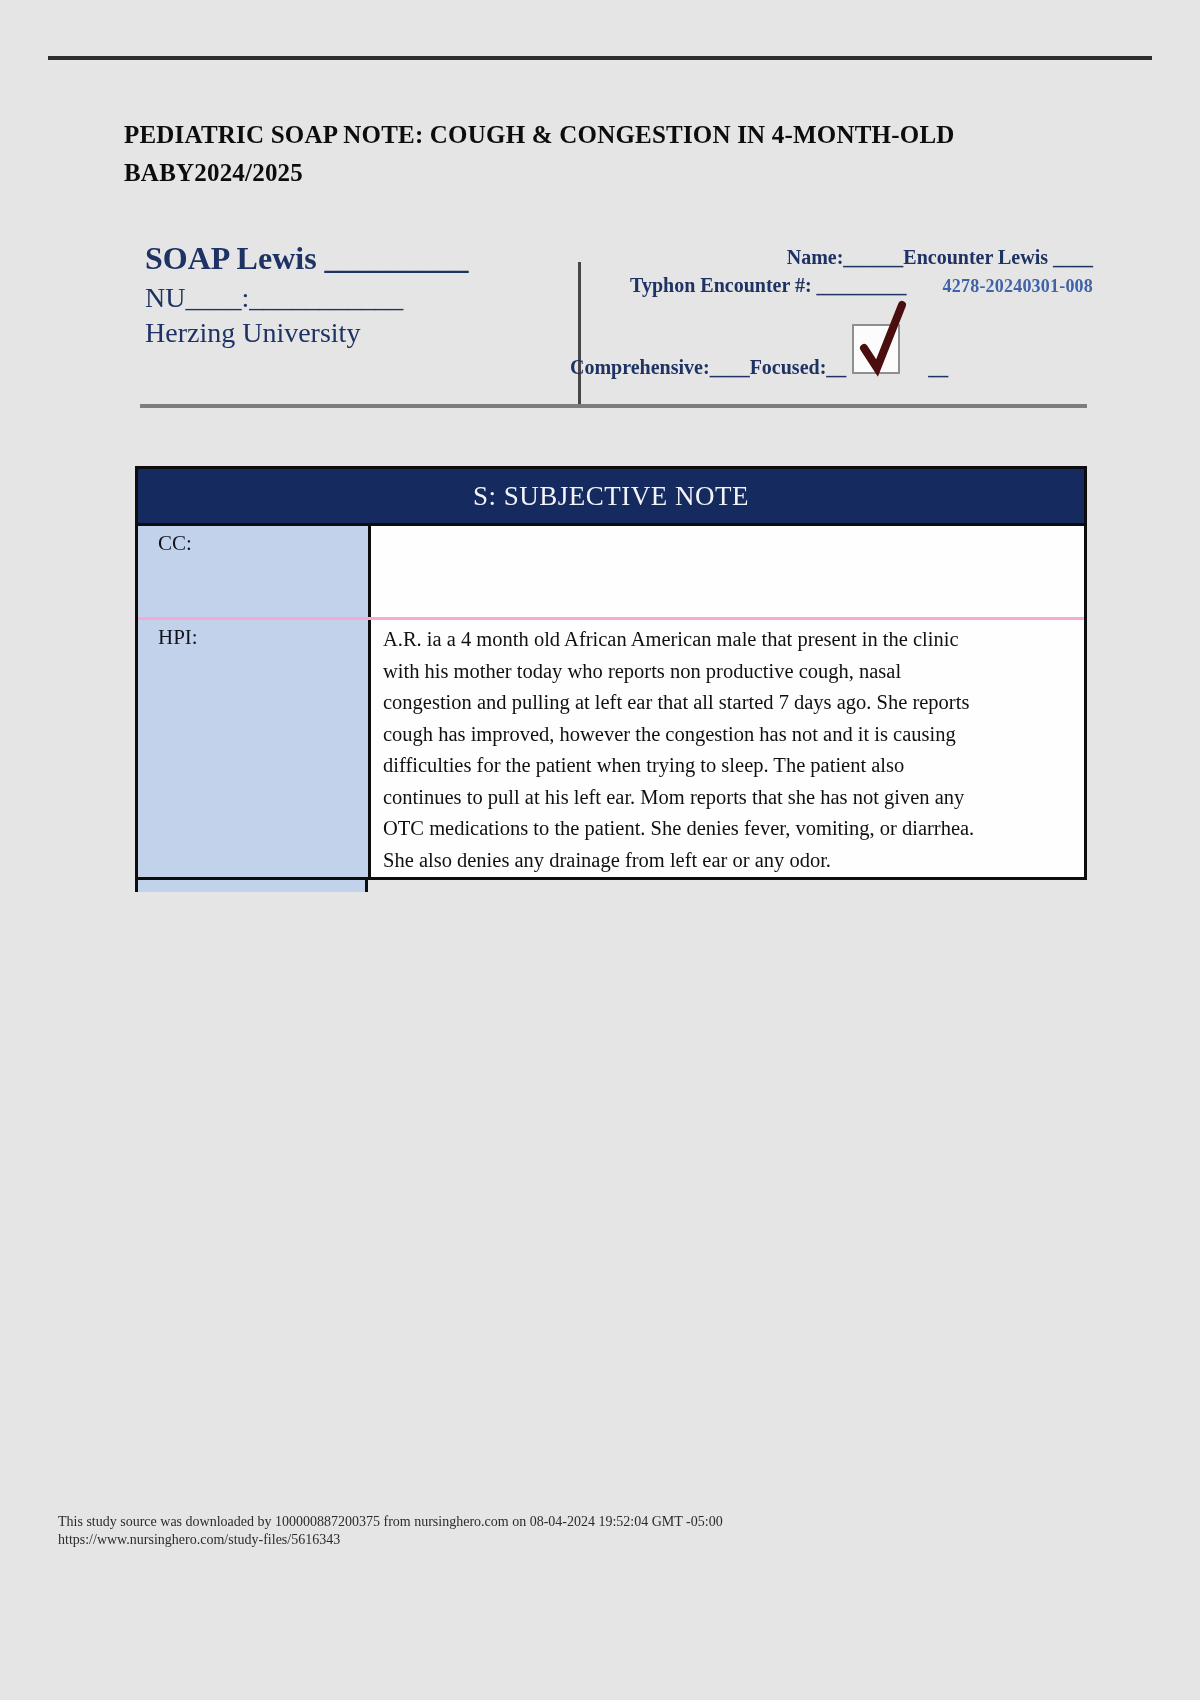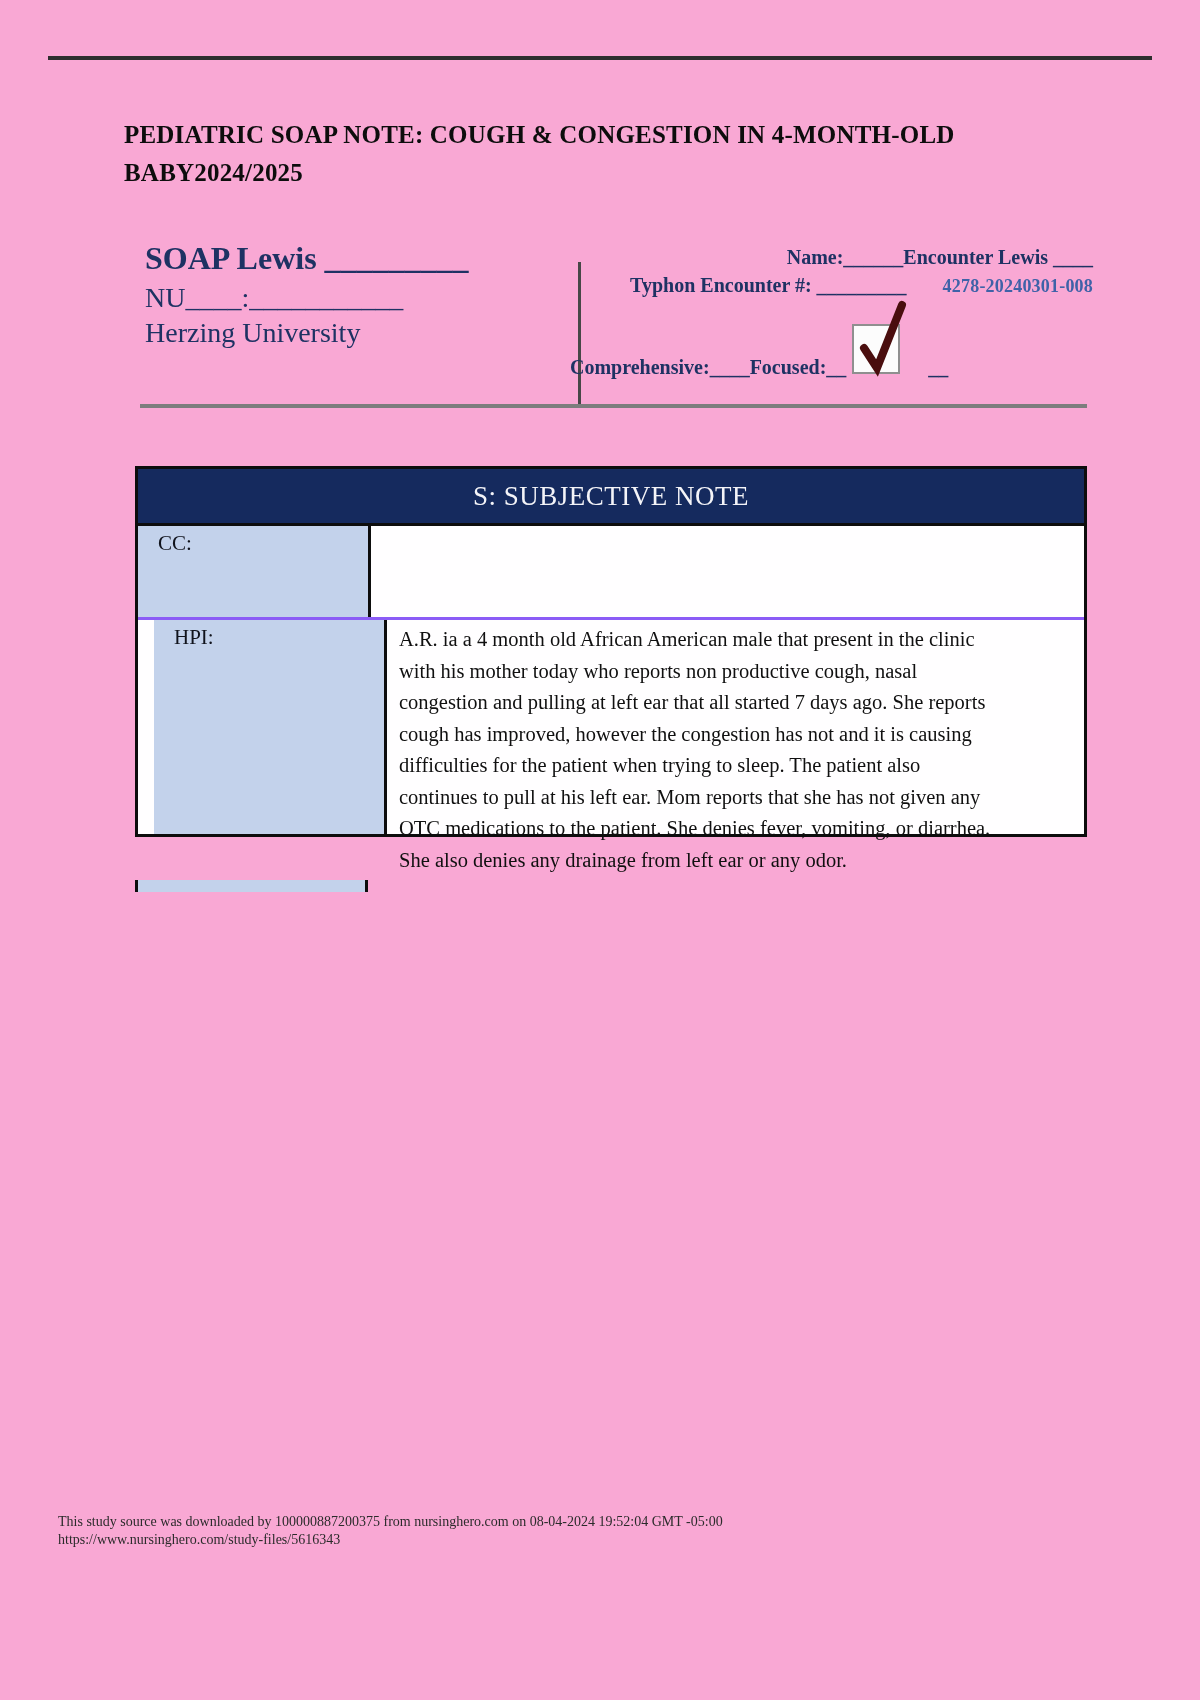--- a/index.html
+++ b/index.html
@@ -1,20 +1,20 @@
 <!DOCTYPE html>
 <html><head>
 <meta charset="utf-8">
 <style>
   html,body{margin:0;padding:0;background:#ffffff;}
   .page{
     position:relative;
     width:1200px;
     height:1700px;
-    background:#f9a8d4;
+    background:#e5e5e5;
     font-family:"Liberation Serif","DejaVu Serif",serif;
     color:#111;
     overflow:hidden;
   }
 
   
   .top-rule{position:absolute;left:48px;top:56px;width:1104px;height:4px;background:#2e2e2e;}
 
   
   .doc-title{
@@ -55,22 +55,22 @@
   .s-table{
     position:absolute;left:135px;top:466px;width:946px;
     border:3px solid #0d0d0d;background:#fffeff;
   }
   .t-header{
     height:54px;background:#152a5e;color:#f4f4f8;
     display:flex;align-items:center;justify-content:center;
     font-size:27px;letter-spacing:.5px;border-bottom:3px solid #0d0d0d;
   }
   .t-row{display:flex;}
-  .t-row-cc{height:91px;border-bottom:3px solid #8b5cf6;}
-  .t-row-hpi{height:214px;padding-left:16px;}
+  .t-row-cc{height:91px;border-bottom:3px solid #f9a8d4;}
+  .t-row-hpi{height:257px;}
   .t-label{
     width:210px;flex:0 0 210px;background:#c3d2eb;border-right:3px solid #0d0d0d;
     padding:5px 0 0 20px;font-size:21px;color:#10131c;
   }
   .t-content{
     flex:1;padding:4px 30px 0 12px;font-size:20.5px;line-height:31.5px;color:#101010;
     white-space:pre-line;
   }
   .blue-sliver{
     position:absolute;left:135px;top:880px;width:227px;height:12px;

